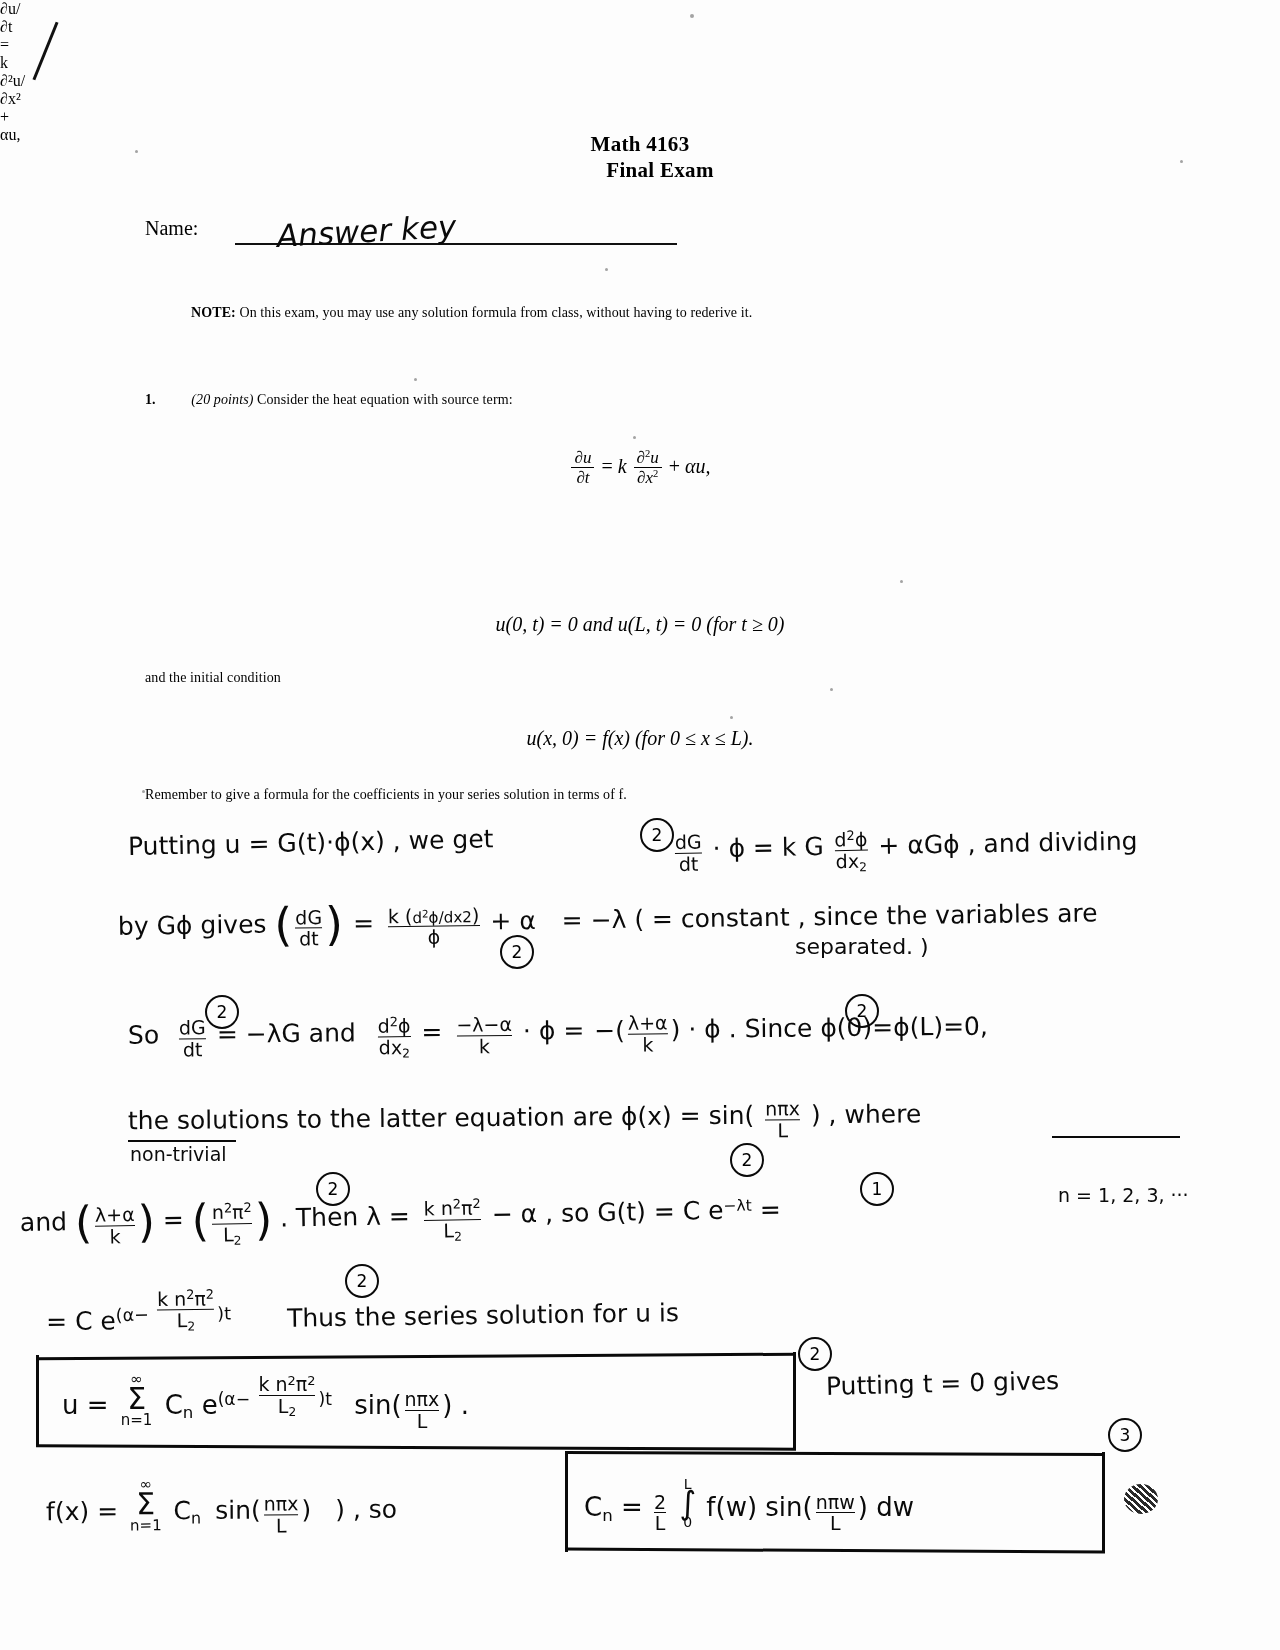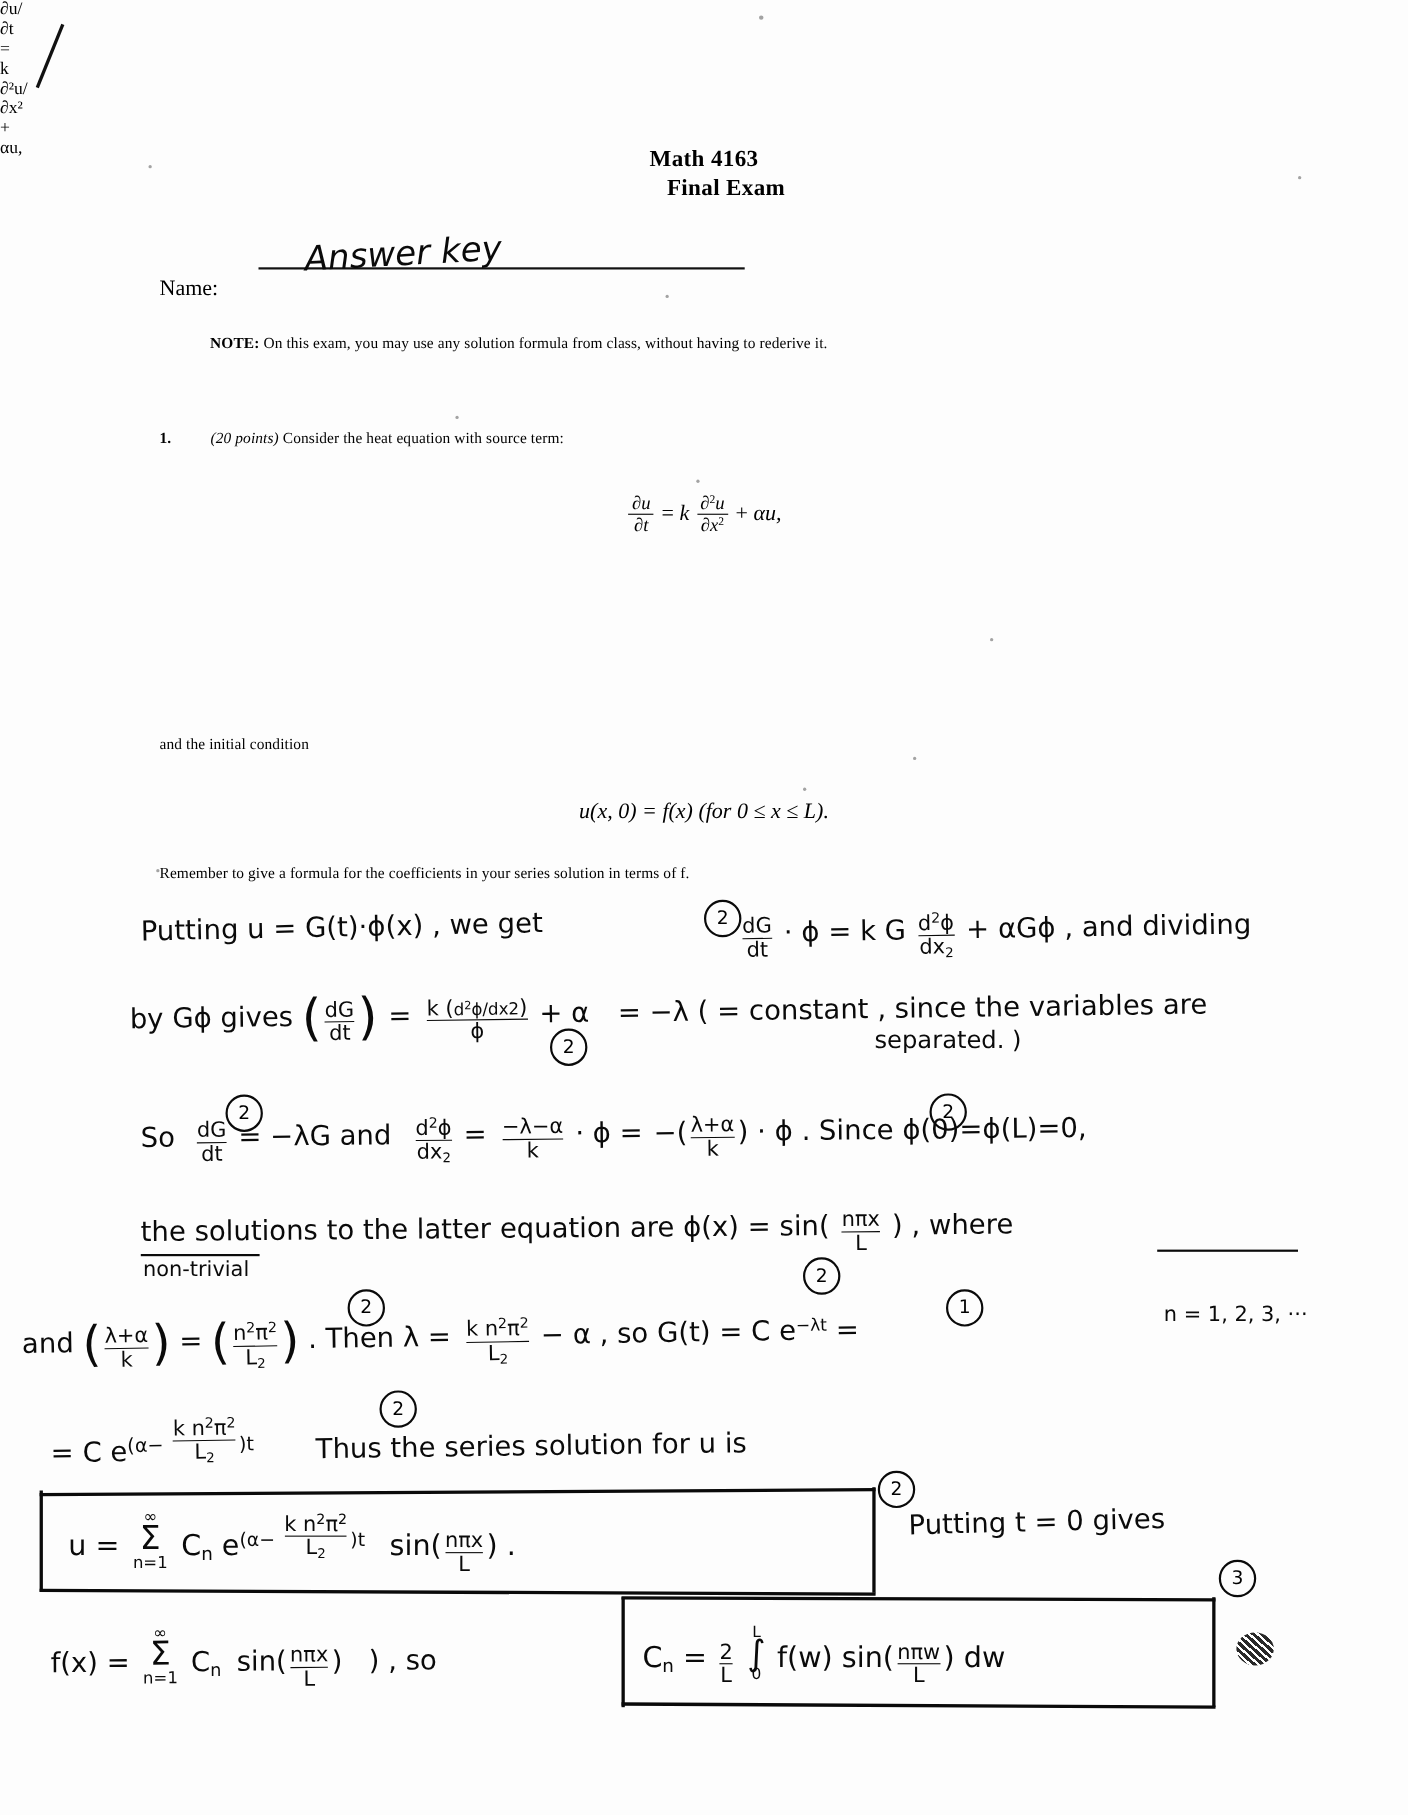--- a/index.html
+++ b/index.html
@@ -15,21 +15,21 @@
   .speck{position:absolute;background:#5a5a5a;border-radius:50%;opacity:.55;}
 
   
   .ptxt{position:absolute;font-size:14px;line-height:1.42;letter-spacing:.1px;}
   .bold{font-weight:bold;}
   .ital{font-style:italic;margin-left:32px;}
 
   .title{position:absolute;left:0;right:0;text-align:center;font-weight:bold;font-size:21px;letter-spacing:.3px;}
 
   
-  .namelabel{position:absolute;font-size:20px;margin-top:34px;}
+  .namelabel{position:absolute;font-size:20px;}
   .namerule{position:absolute;height:2px;background:#111;}
 
   
   .mathdisp{position:absolute;left:0;right:0;text-align:center;font-size:20px;font-style:italic;}
   .mathdisp .up{font-style:normal;}
   .frac{display:inline-block;vertical-align:-0.52em;text-align:center;margin:0 2px;}
   .frac .num{display:block;padding:0 3px;font-size:17px;line-height:1.12;}
   .frac .den{display:block;border-top:1.3px solid #000;padding:0 3px;font-size:17px;line-height:1.2;}
   sup.s{font-size:.62em;vertical-align:.55em;font-style:normal;}
 
@@ -109,20 +109,21 @@
   <div class="mathdisp" style="top:448px;">
     <span class="frac"><span class="num">∂u</span><span class="den">∂t</span></span>
     <span class="up">=</span>
     <span>k</span>
     <span class="frac"><span class="num">∂<sup class="s">2</sup>u</span><span class="den">∂x<sup class="s">2</sup></span></span>
     <span class="up">+</span> αu,
   </div>
   <div style="position:absolute;left:0;width:0;height:0;">∂u/∂t = k ∂²u/∂x² + αu,</div>
 
 
+  <div class="mathdisp" style="top:613px;font-size:20px;">u(0, t) = 0   and   u(L, t) = 0      (for t ≥ 0)</div>
 
   <div class="ptxt" style="left:145px;top:668px;width:945px;">and the initial condition</div>
 
   <div class="mathdisp" style="top:727px;font-size:20px;">u(x, 0) = f(x)      (for 0 ≤ x ≤ L).</div>
 
   <div class="ptxt" style="left:145px;top:785px;width:945px;text-indent:0;">Remember to give a formula for the coefficients in your series solution in terms of f.</div>
 
   <div class="hw" style="left:128px;top:832px;transform:rotate(-1.2deg);">Putting  u = G(t)·ϕ(x) , we get</div>
   <div class="circ" style="left:640px;top:818px;">
       <span>2</span>

